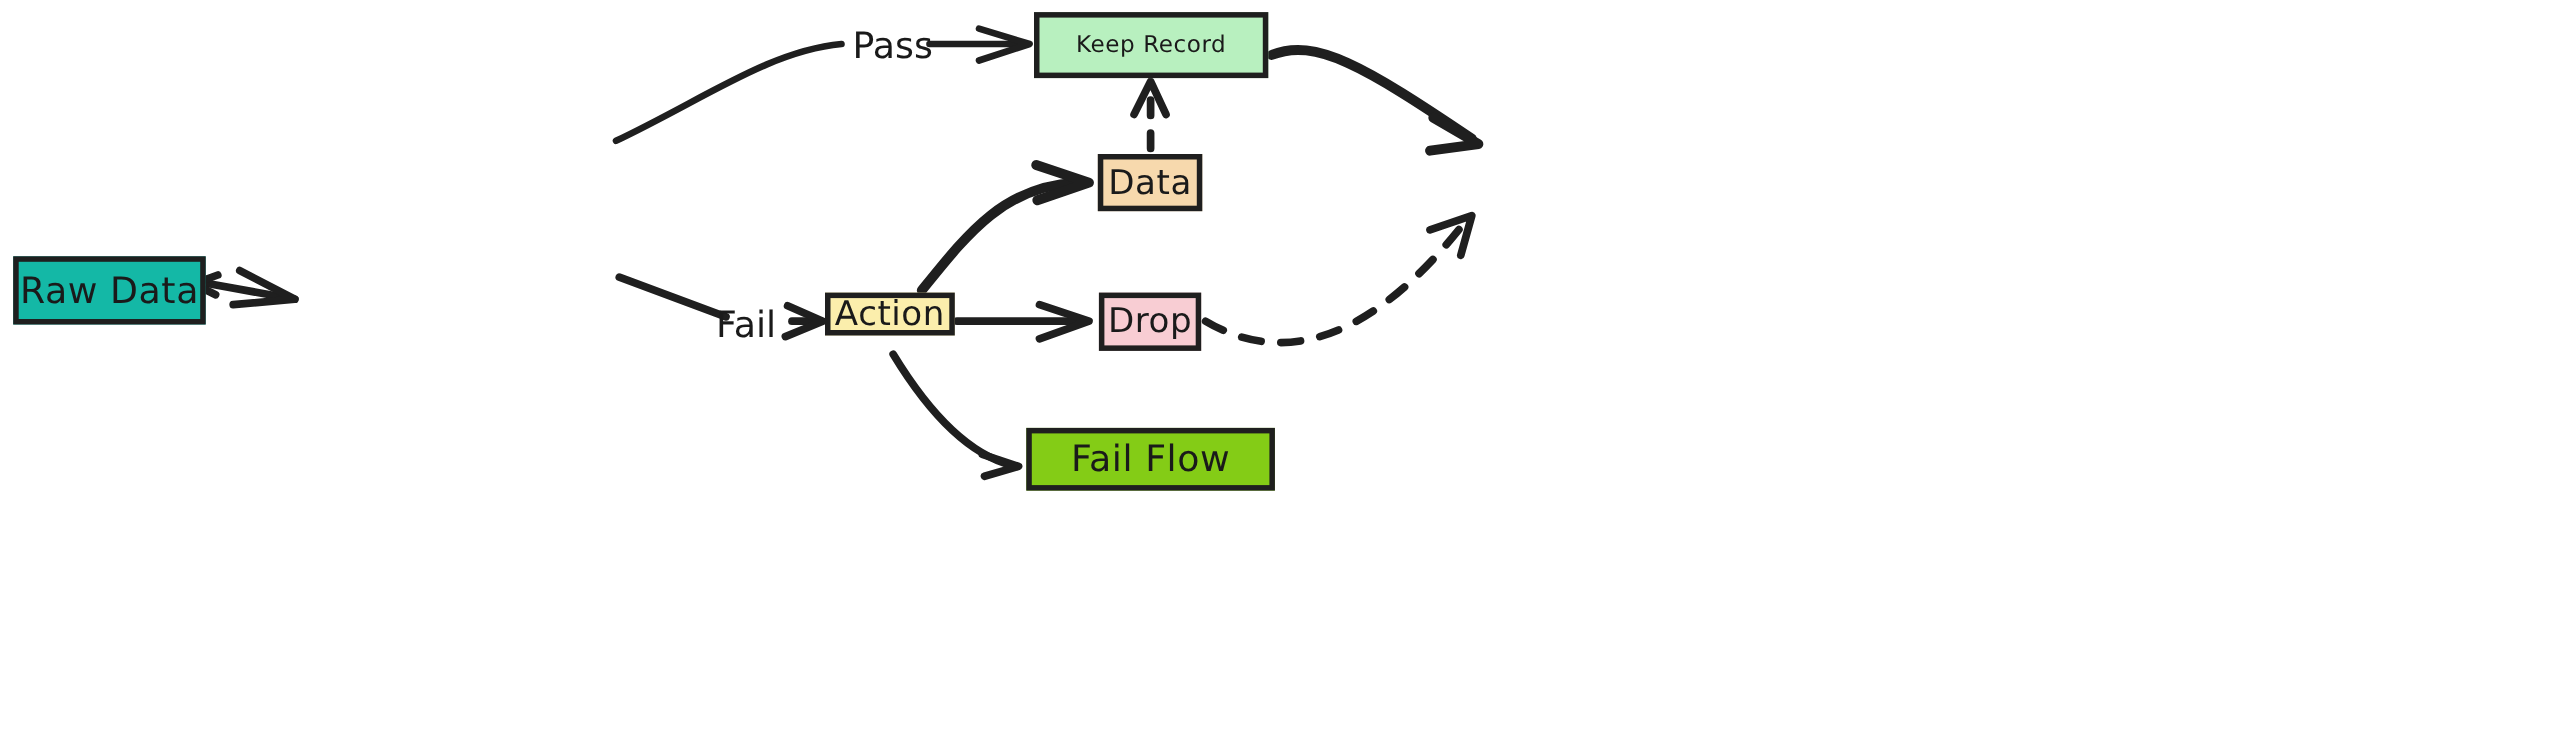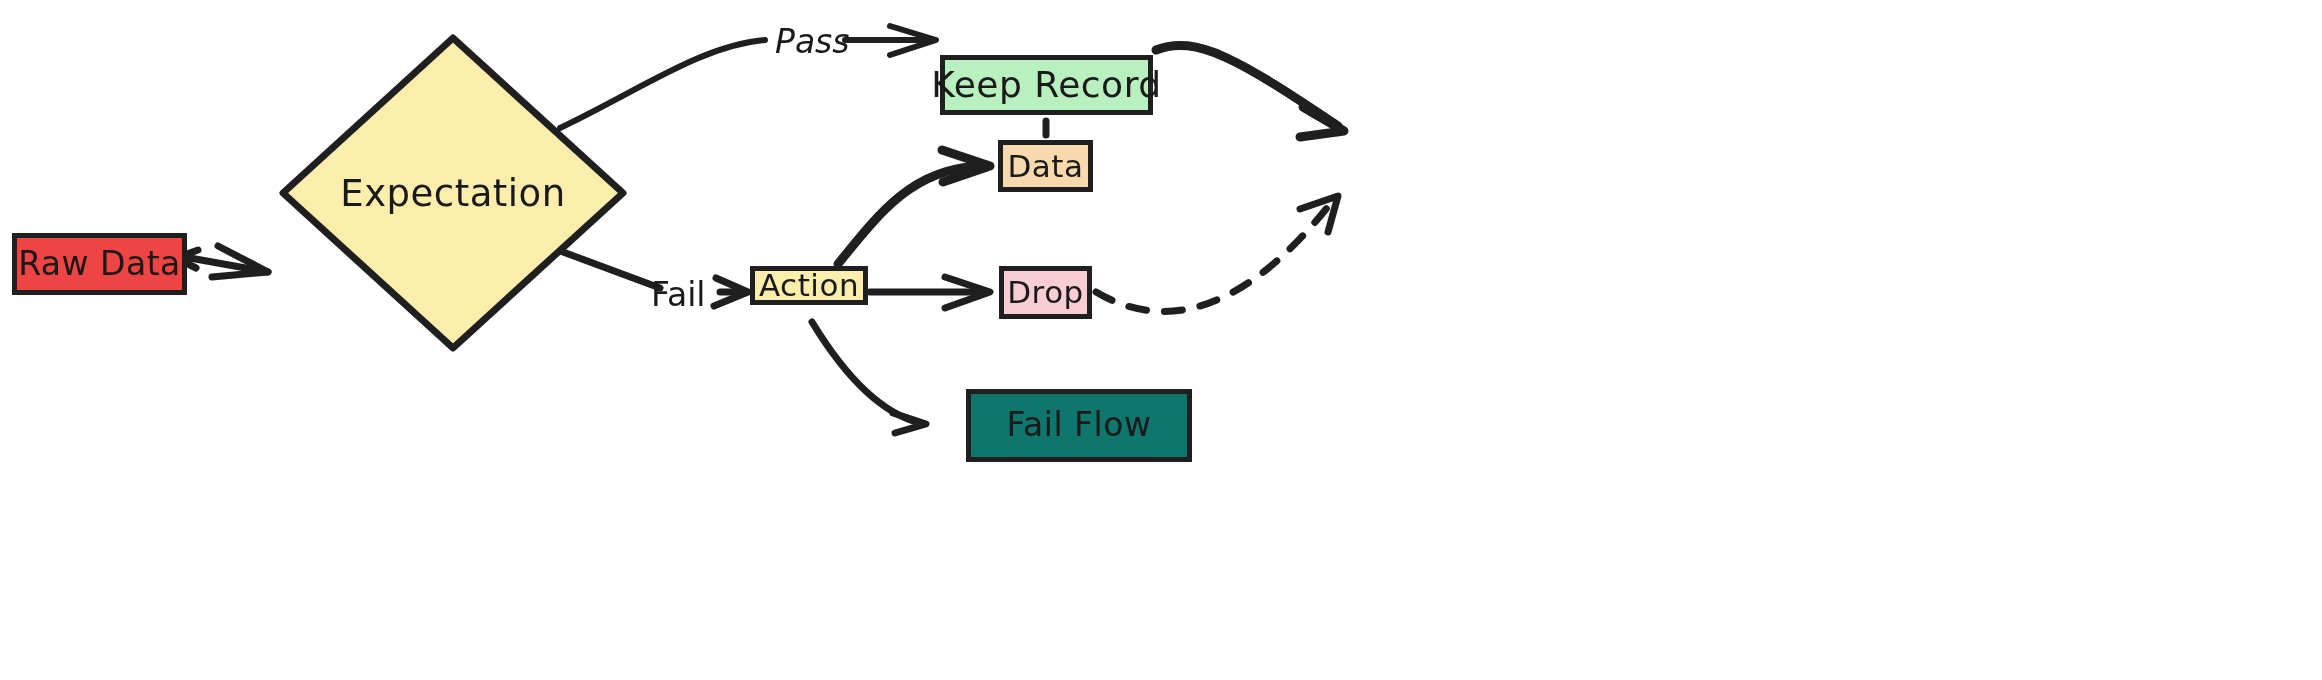--- a/index.html
+++ b/index.html
@@ -137,49 +137,43 @@
       <path class="wire-head" d="M 893 413 L 926 424 L 895 433" stroke-width="7"></path>
     </g>
 
     <g>
       <path class="wire" d="M 1096 292 C 1160 330, 1240 318, 1330 204" stroke-width="7" stroke-dasharray="18 18"></path>
       <path class="wire-head" d="M 1300 209 L 1338 196 L 1328 232" stroke-width="7"></path>
     </g>
 
   </svg>
 
-  <div class="node" style="left:12px; top:233px; width:175px; height:62px; background:#ef4444; font-size:33px;">
+  <div class="node" style="left:12px; top:233px; width:175px; height:62px; background:#14b8a6; font-size:33px;">
     <span class="node-label">Raw Data</span>
   </div>
 
-  <div class="diamond-wrap" style="left:278px; top:33px; width:350px; height:320px;">
-    <svg class="diamond-shape" viewBox="0 0 350 320" preserveAspectRatio="none">
-      <polygon points="175,5 345,160 175,315 5,160" fill="#fbeeac" stroke="#1f1f1f" stroke-width="7" stroke-linejoin="round"></polygon>
-    </svg>
-    <div class="diamond-text">Expectation</div>
-  </div>
 
-  <div class="node" style="left:940px; top:11px; width:213px; height:60px; background:#b8f0bf; font-size:36px;margin-top:44px;">
+  <div class="node" style="left:940px; top:11px; width:213px; height:60px; background:#b8f0bf; font-size:21px;">
     <span class="node-label">Keep Record</span>
   </div>
 
   <div class="node" style="left:998px; top:140px; width:95px; height:52px; background:#f7d9ad; font-size:31px;">
     <span class="node-label">Data</span>
   </div>
 
   <div class="node" style="left:750px; top:266px; width:118px; height:39px; background:#fbeeac; font-size:31px;">
     <span class="node-label">Action</span>
   </div>
 
   <div class="node" style="left:999px; top:266px; width:93px; height:53px; background:#f8cdd3; font-size:31px;align-items:center;">
     <span class="node-label">Drop</span>
   </div>
 
-  <div class="node" style="left:966px; top:389px; width:226px; height:73px; background:#0f766e; font-size:33px;">
+  <div class="node" style="left:933px; top:389px; width:226px; height:57px; background:#84cc16; font-size:33px;">
     <span class="node-label">Fail Flow</span>
   </div>
 
 
-  <div class="edge-label" style="left:775px; top:22px; font-size:33px;font-style:italic;">Pass</div>
+  <div class="edge-label" style="left:775px; top:22px; font-size:33px;">Pass</div>
 
   <div class="edge-label" style="left:651px; top:275px; font-size:33px;">Fail</div>
 
 </div>
 
 </body></html>

